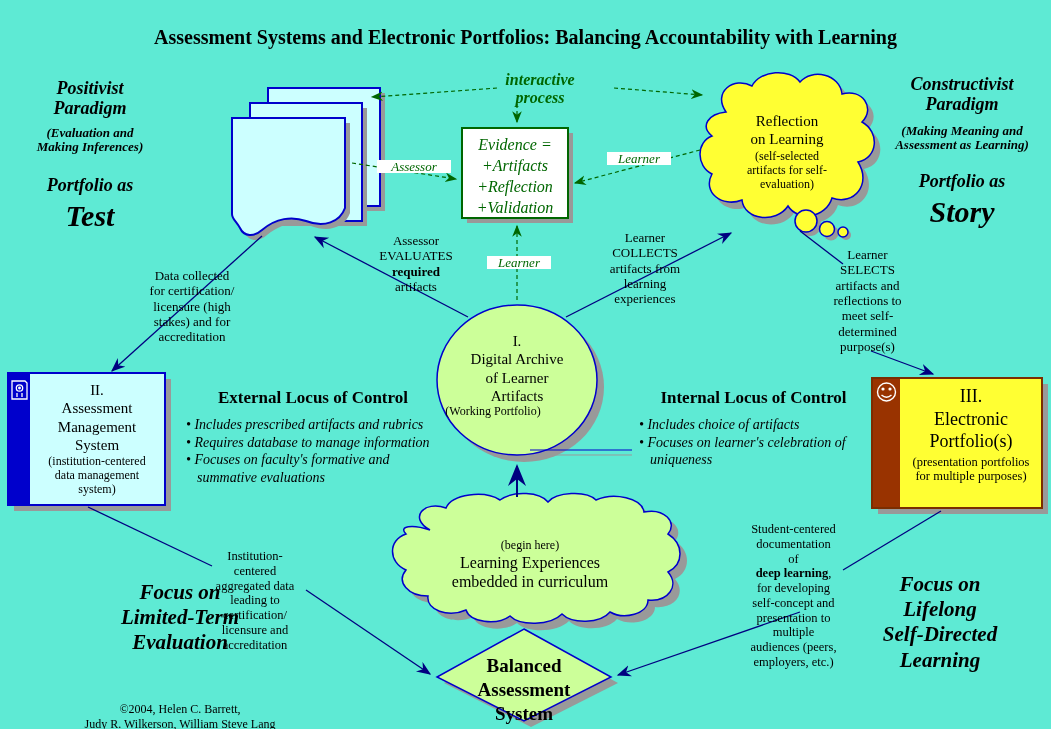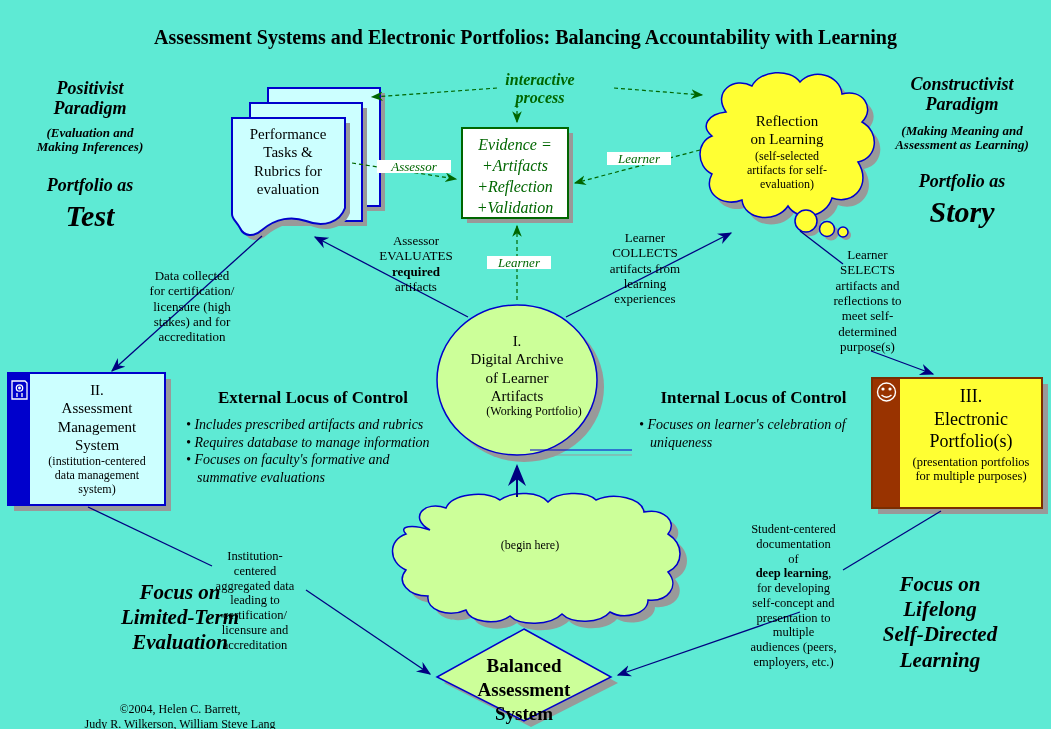--- a/index.html
+++ b/index.html
@@ -142,24 +142,20 @@
   <div class="txt paradigm" style="left:876px;top:75px;width:172px;">Constructivist
 Paradigm</div>
   <div class="txt paradigm-sub" style="left:876px;top:124px;width:172px;">(Making Meaning and
 Assessment as Learning)</div>
   <div class="txt paradigm" style="left:876px;top:172px;width:172px;">Portfolio as</div>
   <div class="txt metaphor" style="left:876px;top:197px;width:172px;">Story</div>
 
   <div class="txt green-proc" style="left:470px;top:71px;width:140px;">interactive
 process</div>
 
-  <div class="txt shape-label" style="left:233px;top:125px;width:110px;">Performance
-Tasks &amp;
-Rubrics for
-evaluation</div>
 
   <div class="txt evidence" style="left:462px;top:134px;width:106px;">Evidence =
 +Artifacts
 +Reflection
 +Validation</div>
 
   <div class="txt shape-label" style="left:718px;top:112px;width:138px;">Reflection
 on Learning</div>
   <div class="txt shape-sub" style="left:718px;top:150px;width:138px;">(self-selected
 artifacts for self-
@@ -205,21 +201,21 @@
 self-concept and
 presentation to
 multiple
 audiences (peers,
 employers, etc.)</span></div>
 
   <div class="txt shape-label" style="left:447px;top:332px;width:140px;">I.
 Digital Archive
 of Learner
 Artifacts</div>
-  <div class="txt shape-sub" style="left:464px;top:405px;width:140px;">(Working Portfolio)</div>
+  <div class="txt shape-sub" style="left:423px;top:405px;width:140px;">(Working Portfolio)</div>
 
   <div class="txt shape-label" style="left:32px;top:381px;width:130px;">II.
 Assessment
 Management
 System</div>
   <div class="txt shape-sub" style="left:32px;top:455px;width:130px;">(institution-centered
 data management
 system)</div>
 
   <div class="txt" style="left:902px;top:385px;width:138px;font-size:18px;line-height:1.25;">III.
@@ -232,25 +228,28 @@
     <h3>External Locus of Control</h3>
     <ul>
       <li>Includes prescribed artifacts and rubrics</li>
       <li>Requires database to manage information</li>
       <li>Focuses on faculty's formative and summative evaluations</li>
     </ul>
   </div>
   <div class="locus" style="left:636px;top:388px;width:235px;">
     <h3>Internal Locus of Control</h3>
     <ul>
+      <li>Includes choice of artifacts</li>
       <li>Focuses on learner's celebration of uniqueness</li>
     </ul>
   </div>
 
   <div class="txt" style="left:400px;top:539px;width:260px;font-size:12px;line-height:1.1;">(begin here)</div>
+  <div class="txt" style="left:390px;top:553px;width:280px;font-size:16px;line-height:1.2;">Learning Experiences
+embedded in curriculum</div>
 
   <div class="txt" style="left:464px;top:654px;width:120px;font-size:19px;font-weight:bold;line-height:1.25;">Balanced
 Assessment
 System</div>
 
   <div class="txt focus" style="left:40px;top:580px;width:280px;">Focus on
 Limited-Term
 Evaluation</div>
   <div class="txt focus" style="left:830px;top:572px;width:220px;">Focus on
 Lifelong

